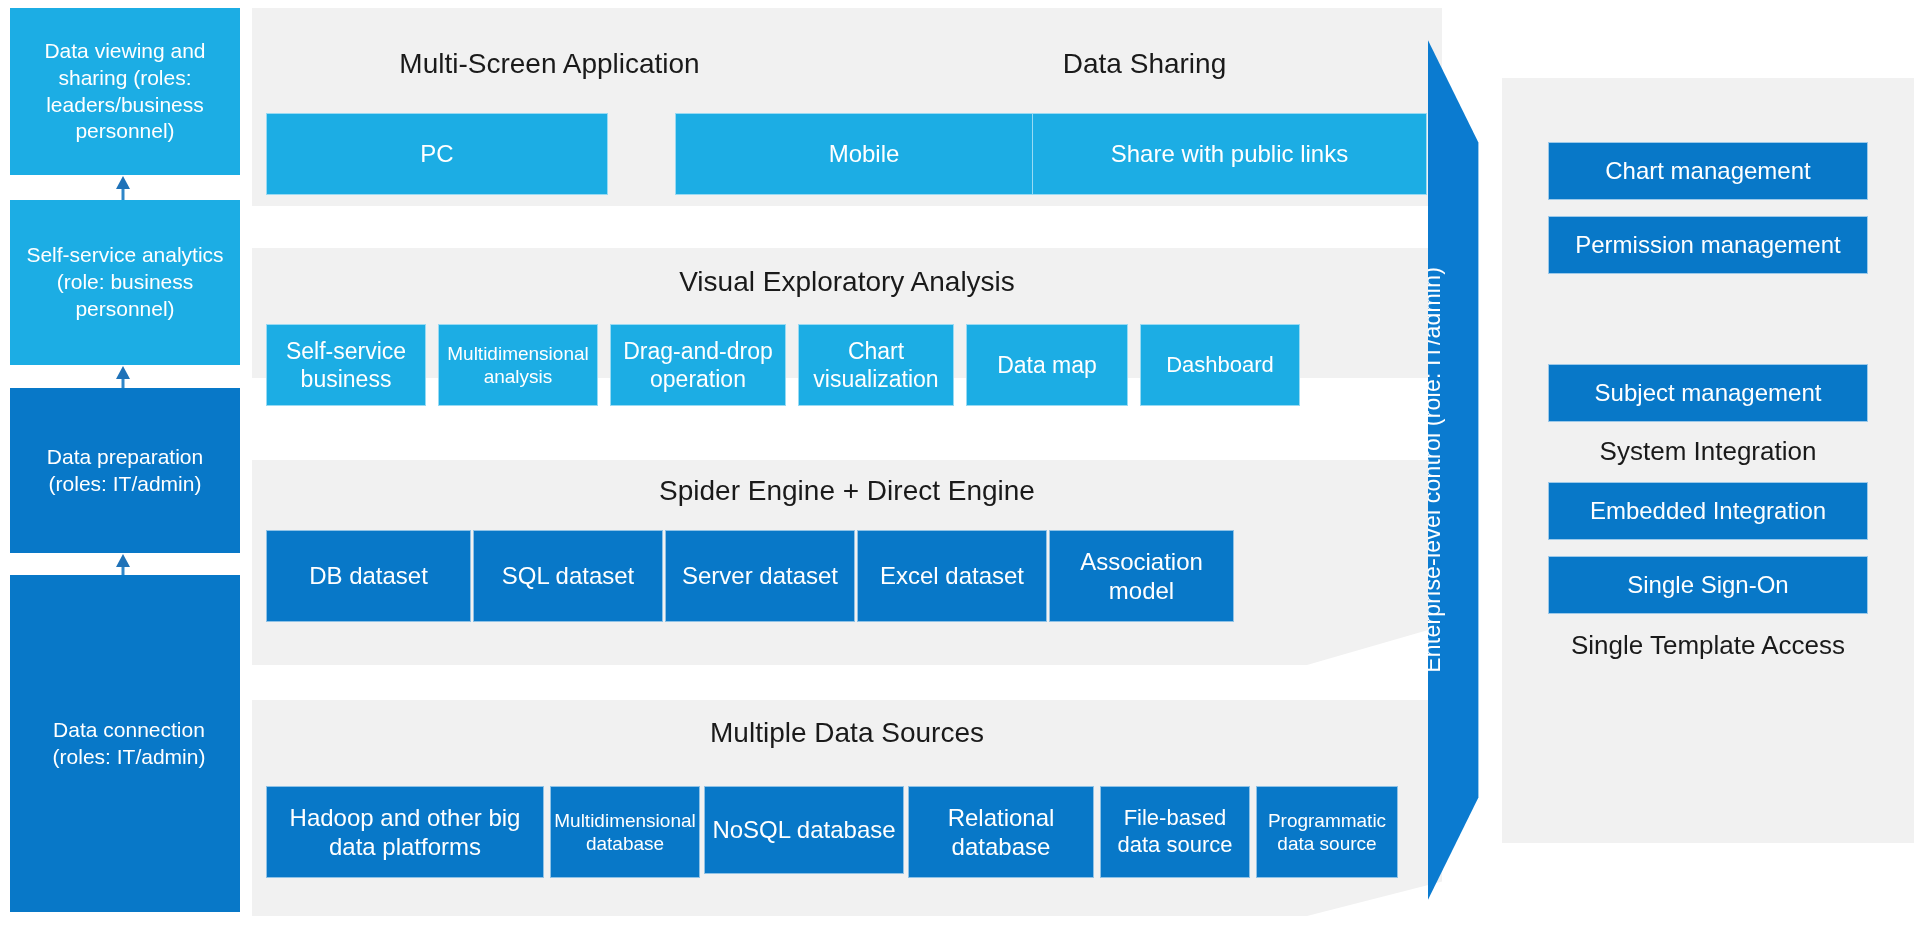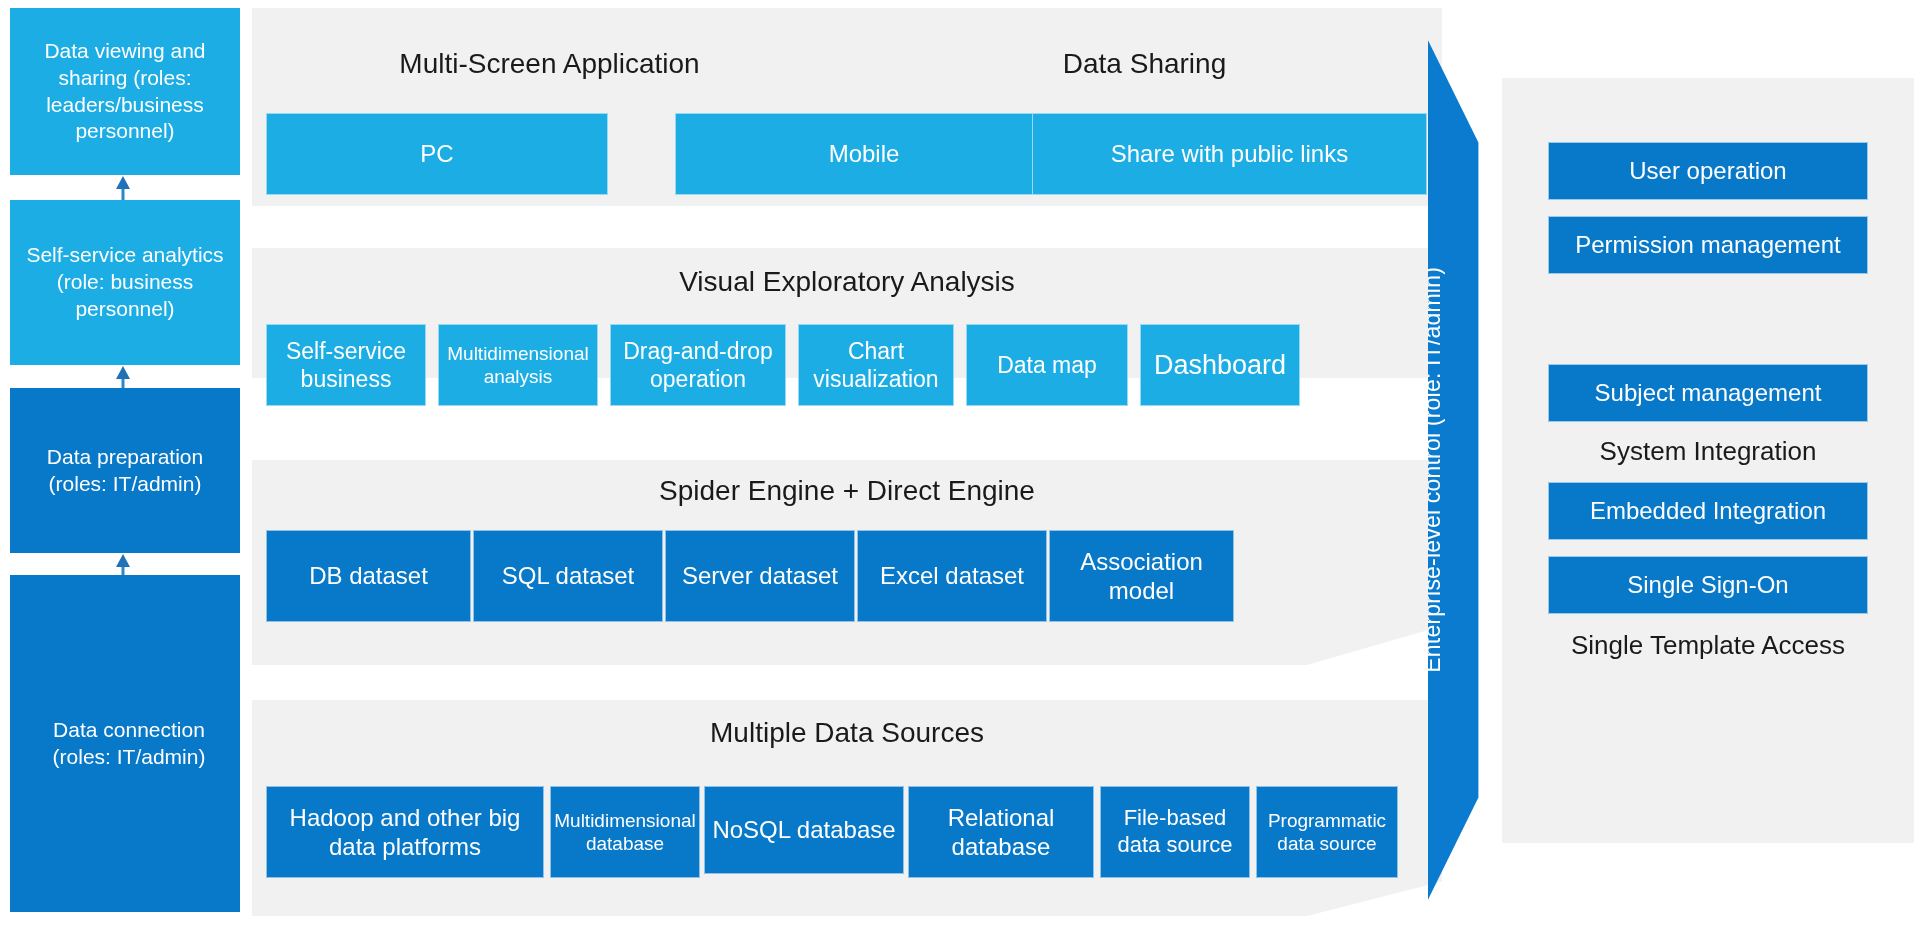--- a/index.html
+++ b/index.html
@@ -189,21 +189,21 @@
     </div>
     <div class="tile light" style="left:358px; top:76px; width:176px; height:82px; font-size:23px;">
       <span>Drag-and-drop operation</span>
     </div>
     <div class="tile light" style="left:546px; top:76px; width:156px; height:82px; font-size:23px;">
       <span>Chart visualization</span>
     </div>
     <div class="tile light" style="left:714px; top:76px; width:162px; height:82px; font-size:23px;">
       <span>Data map</span>
     </div>
-    <div class="tile light" style="left:888px; top:76px; width:160px; height:82px; font-size:27px;">
+    <div class="tile light" style="left:888px; top:76px; width:160px; height:82px; font-size:22px;">
       <span>Dashboard</span>
     </div>
   </div>
 
   <div class="panel" style="left:252px; top:460px; width:1190px; height:205px;
               clip-path: polygon(0 0, 100% 0, 100% 81%, 1055px 100%, 0 100%);">
     <div class="panel-title" style="top:15px;">Spider Engine + Direct Engine</div>
 
     <div class="tile dark" style="left:14px; top:70px; width:205px; height:92px; font-size:24px;">
       <span>DB dataset</span>
@@ -249,21 +249,21 @@
   <div class="chevron" style="left:1428px; top:10px; width:70px; height:920px;">
     <div class="chevron-label">
       <span>Enterprise-level control (role: IT/admin)</span>
     </div>
   </div>
 
   <div class="side-panel" style="left:1502px; top:78px; width:412px; height:765px;">
 
 
     <div class="side-tile" style="left:46px; top:64px; width:320px; height:58px;">
-      <span>User operation</span>
+      <span>Chart management</span>
     </div>
     <div class="side-tile" style="left:46px; top:138px; width:320px; height:58px;">
       <span>Permission management</span>
     </div>
     <div class="side-tile" style="left:46px; top:286px; width:320px; height:58px;">
       <span>Subject management</span>
     </div>
 
     <div class="side-heading" style="top:358px;">System Integration</div>
 

